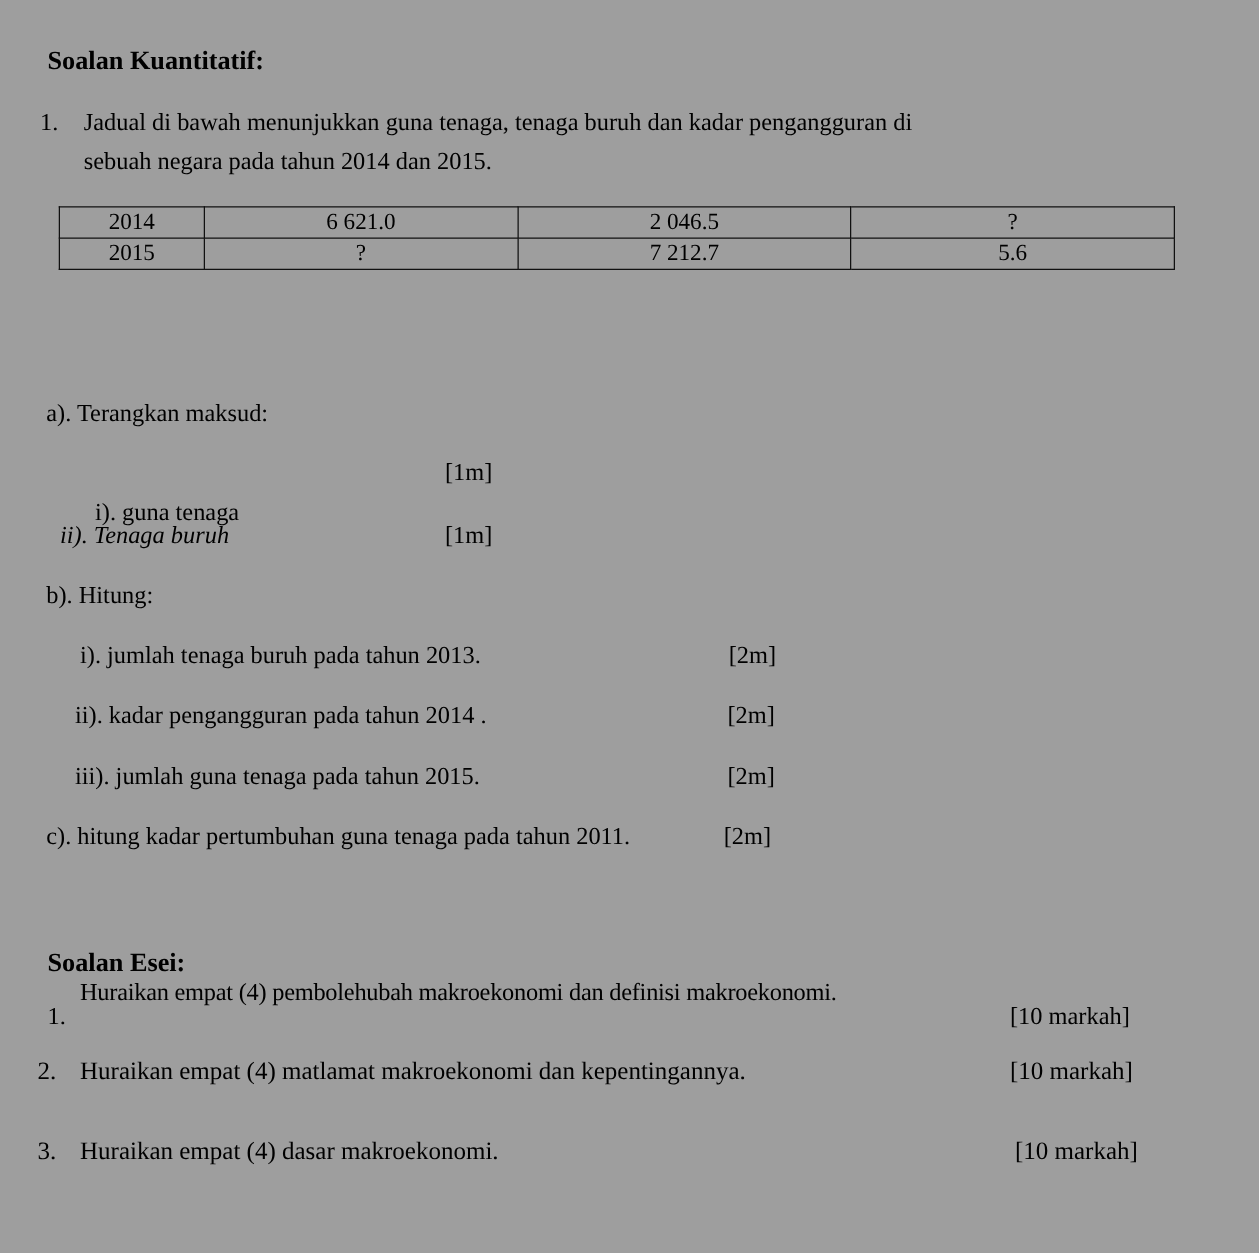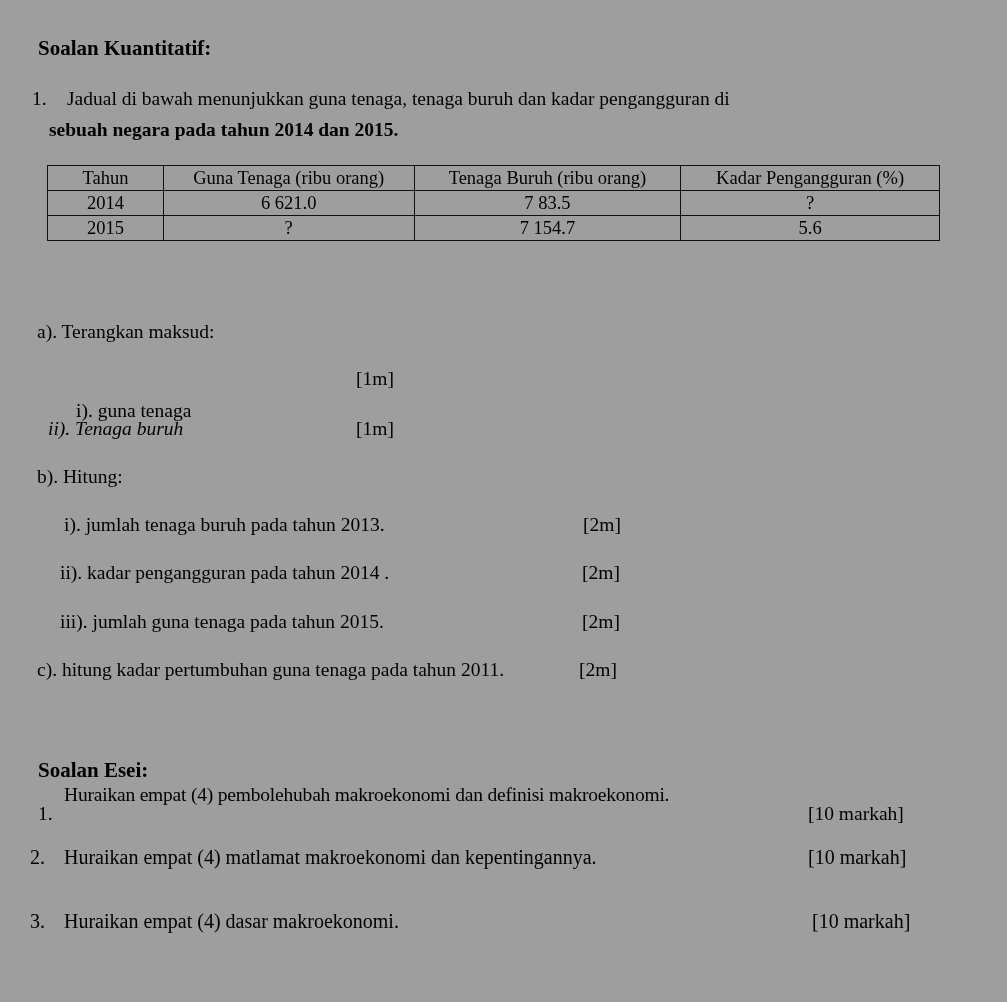--- a/index.html
+++ b/index.html
@@ -27,46 +27,40 @@
   }
 </style>
 </head>
 <body>
 
 <div>
   <div class="abs h" style="left:38px;top:36px;">Soalan Kuantitatif:</div>
 
   <div class="abs t" style="left:32px;top:88px;">1.</div>
   <div class="abs t" style="left:67px;top:88px;">Jadual di bawah menunjukkan guna tenaga, tenaga buruh dan kadar pengangguran di</div>
-  <div class="abs t" style="left:49px;top:119px;font-weight:bold;">sebuah negara pada tahun 2014 dan 2015.</div>
+  <div class="abs t" style="left:67px;top:119px;">sebuah negara pada tahun 2014 dan 2015.</div>
 
   <table class="data">
     <colgroup>
       <col style="width:116px">
         <col style="width:251px">
         <col style="width:267px">
         <col style="width:259px">
     </colgroup>
     <tbody>
-        <tr>
-      <th>Tahun</th>
-      <th>Guna Tenaga (ribu orang)</th>
-      <th>Tenaga Buruh (ribu orang)</th>
-      <th>Kadar Pengangguran (%)</th>
-    </tr>
     <tr>
       <td>2014</td>
       <td>6 621.0</td>
-      <td>7 83.5</td>
+      <td>2 046.5</td>
       <td>?</td>
     </tr>
     <tr>
       <td>2015</td>
       <td>?</td>
-      <td>7 154.7</td>
+      <td>7 212.7</td>
       <td>5.6</td>
     </tr>
   </tbody>
     </table>
 
   <div class="abs t" style="left:37px;top:308px;margin-top:13px;">a). Terangkan maksud:</div>
   <div class="abs t" style="left:76px;top:368px;margin-top:32px;">i). guna tenaga</div>
   <div class="abs t" style="left:356px;top:368px;">[1m]</div>
   <div class="abs t" style="left:48px;top:418px;font-style:italic;">ii). Tenaga buruh</div>
   <div class="abs t" style="left:356px;top:418px;">[1m]</div>

